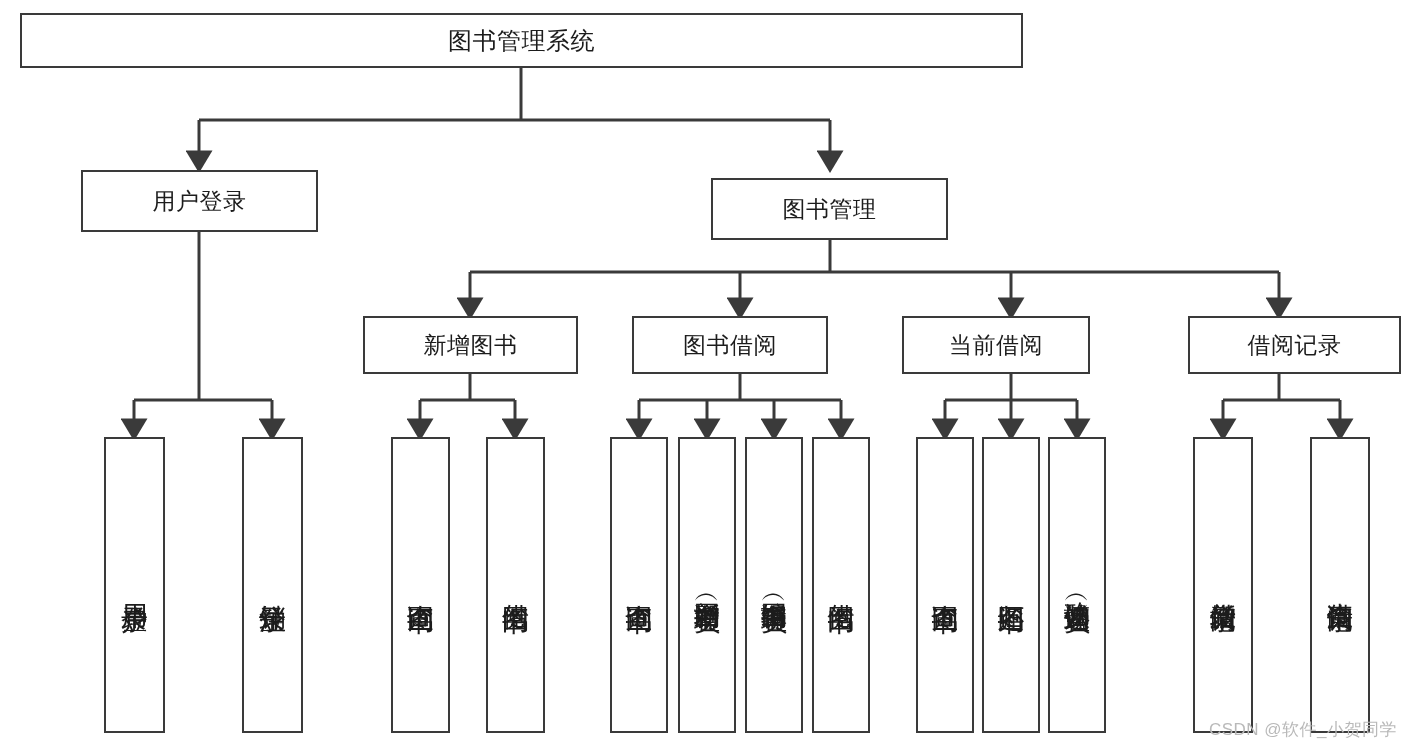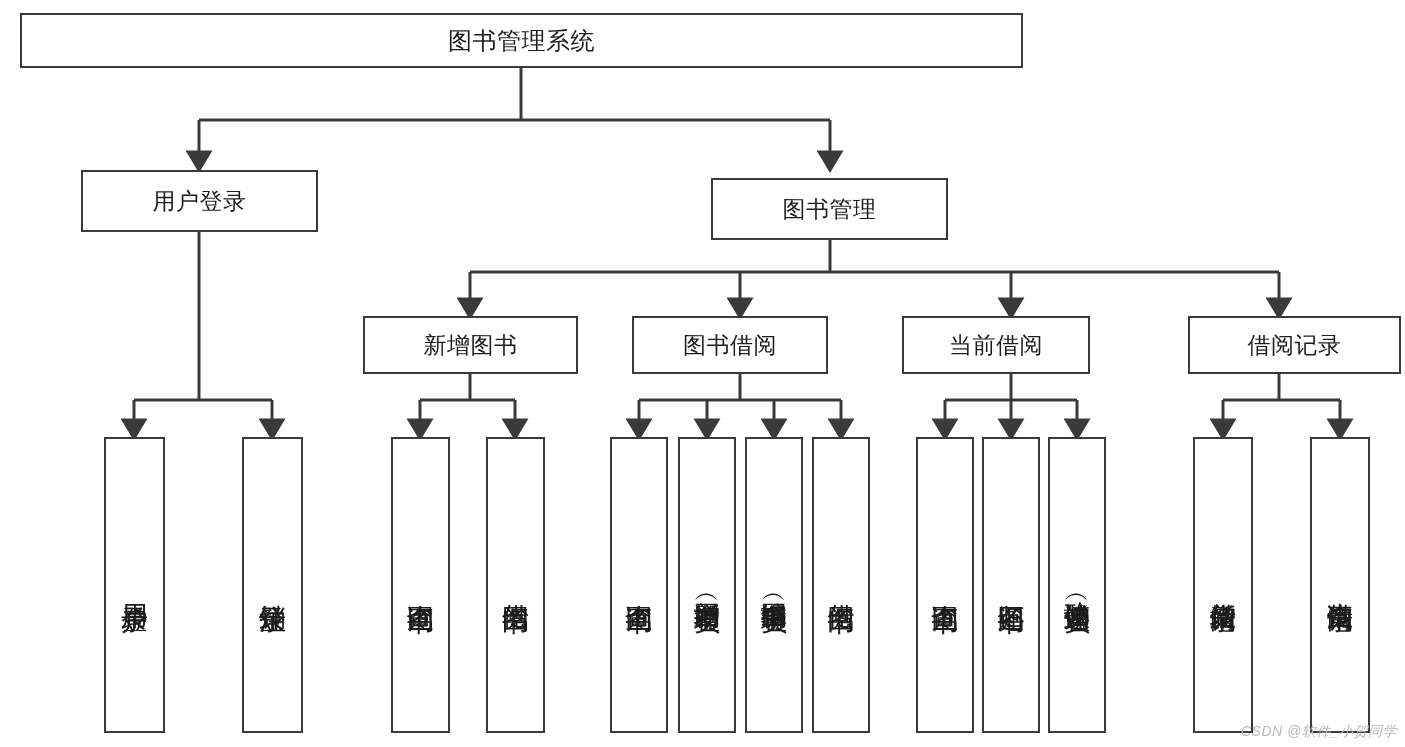--- a/index.html
+++ b/index.html
@@ -26,23 +26,22 @@
   .v-node{align-items:center;justify-content:center;}
   .v-node .lbl{
     writing-mode:vertical-rl;text-orientation:upright;
     font-size:27px;line-height:1.12;white-space:nowrap;
     letter-spacing:1px;
   }
   .v-node.small .lbl{font-size:26px;}
   svg#wires{position:absolute;left:0;top:0;width:1405px;height:747px;pointer-events:none;}
   #watermark{
     position:absolute;right:8px;bottom:6px;
-    font-size:14px;color:#b9b9b9;letter-spacing:0.5px;
+    font-size:17px;color:#b9b9b9;letter-spacing:0.5px;
     white-space:nowrap;
-    font-style:italic;
   }
 </style>
 </head>
 <body>
 
 <div id="canvas">
 
   <svg id="wires" viewBox="0 0 1405 747" xmlns="http://www.w3.org/2000/svg">
     <defs>
       <marker id="arrow" markerWidth="9" markerHeight="9" refX="3.2" refY="4.5" orient="auto" markerUnits="strokeWidth">

